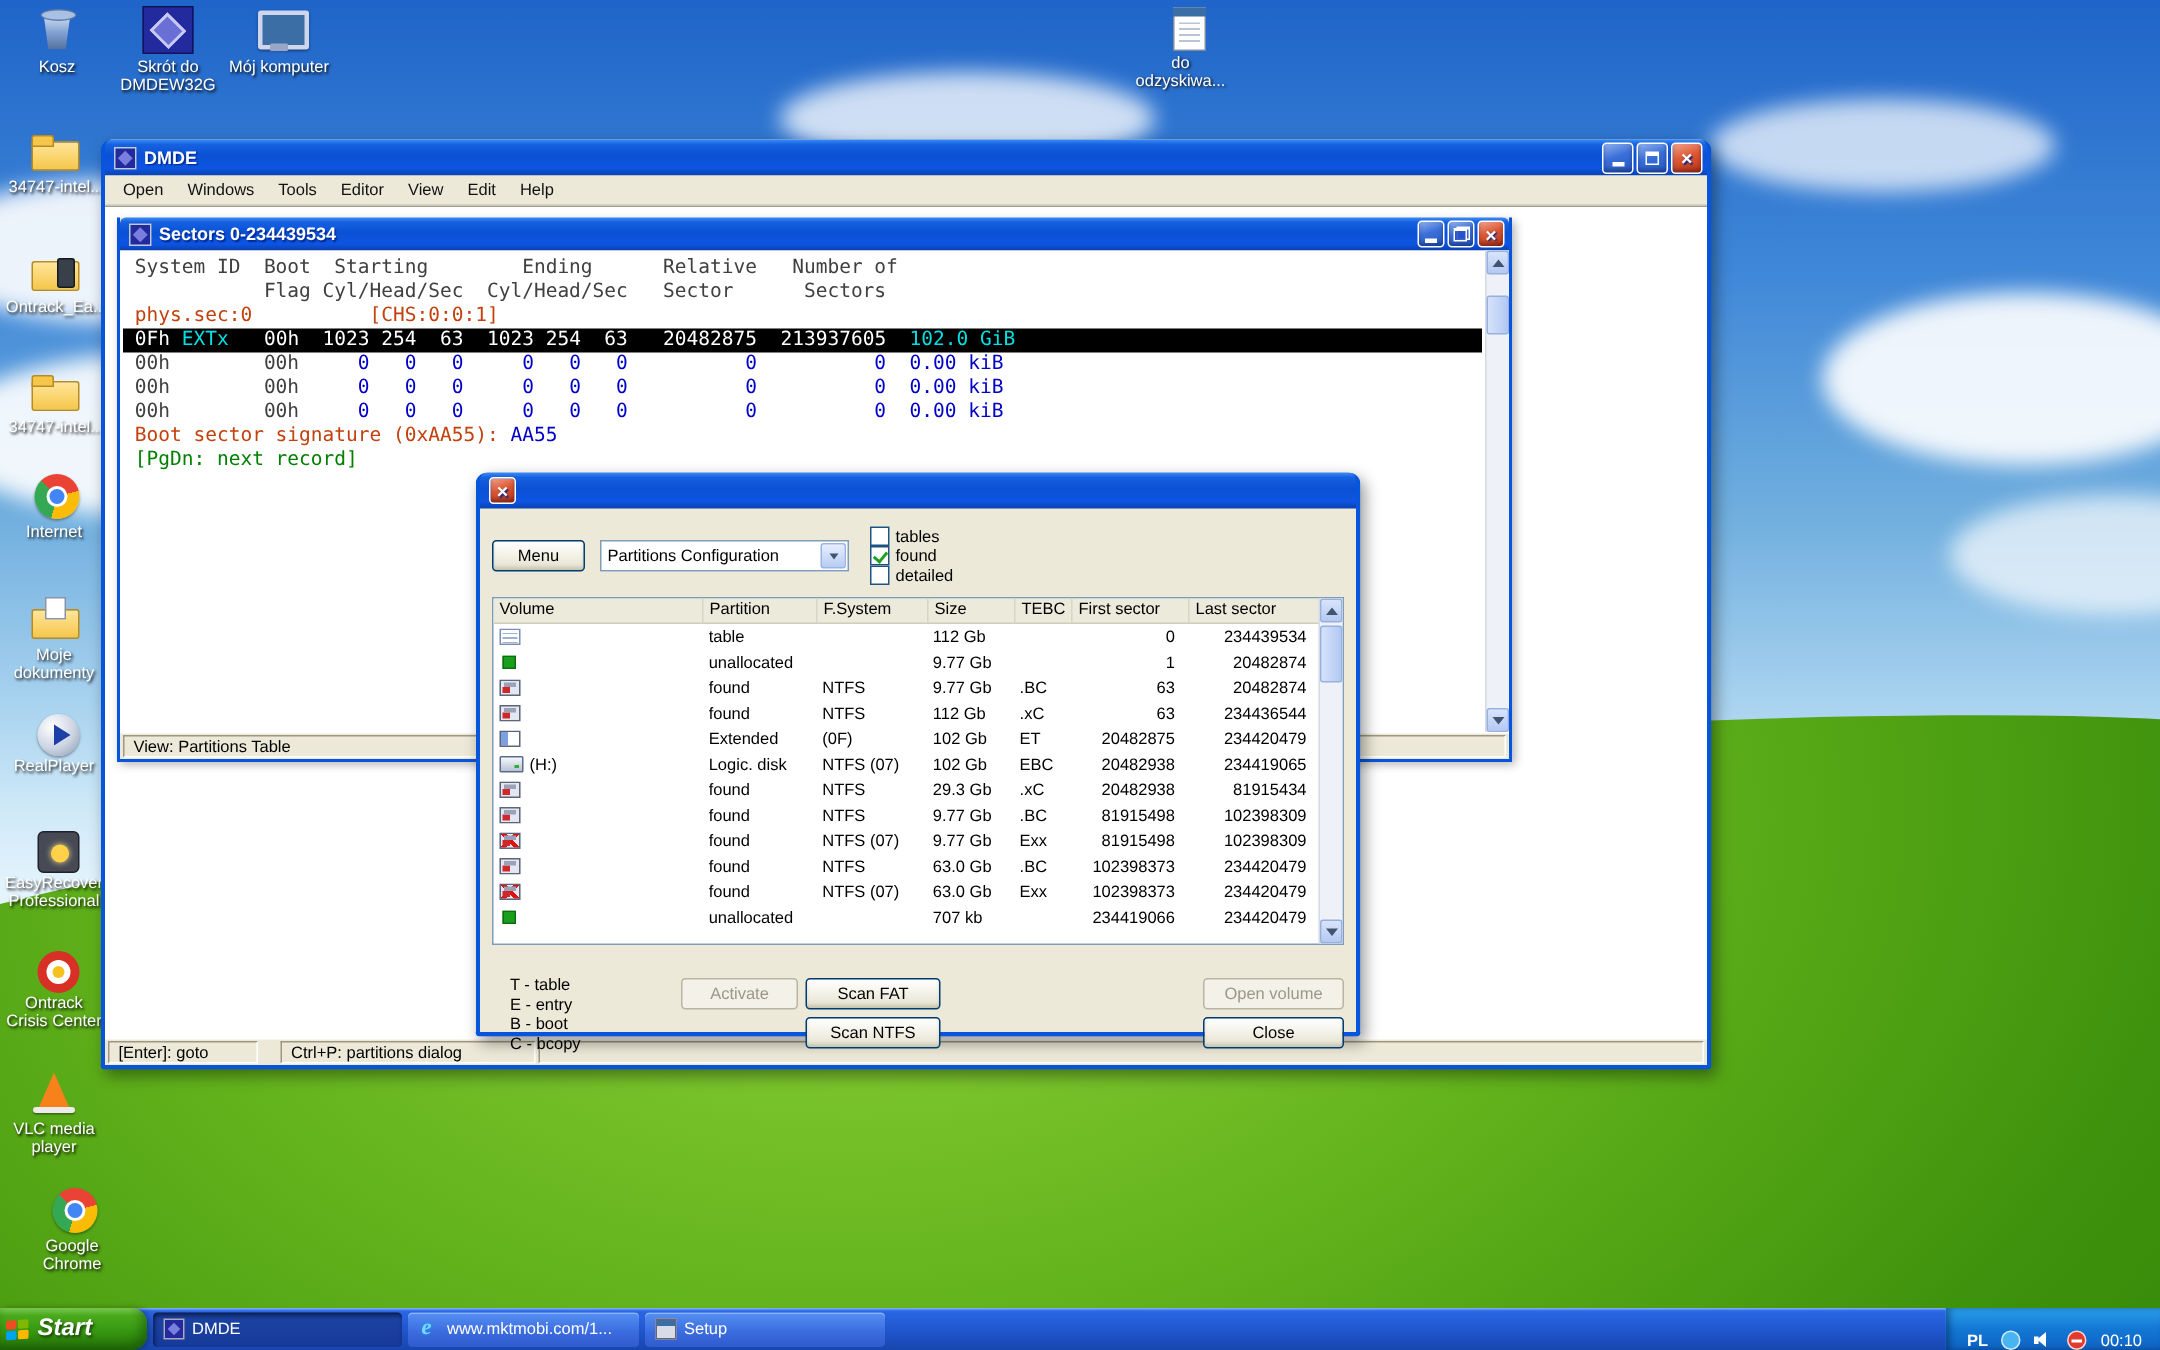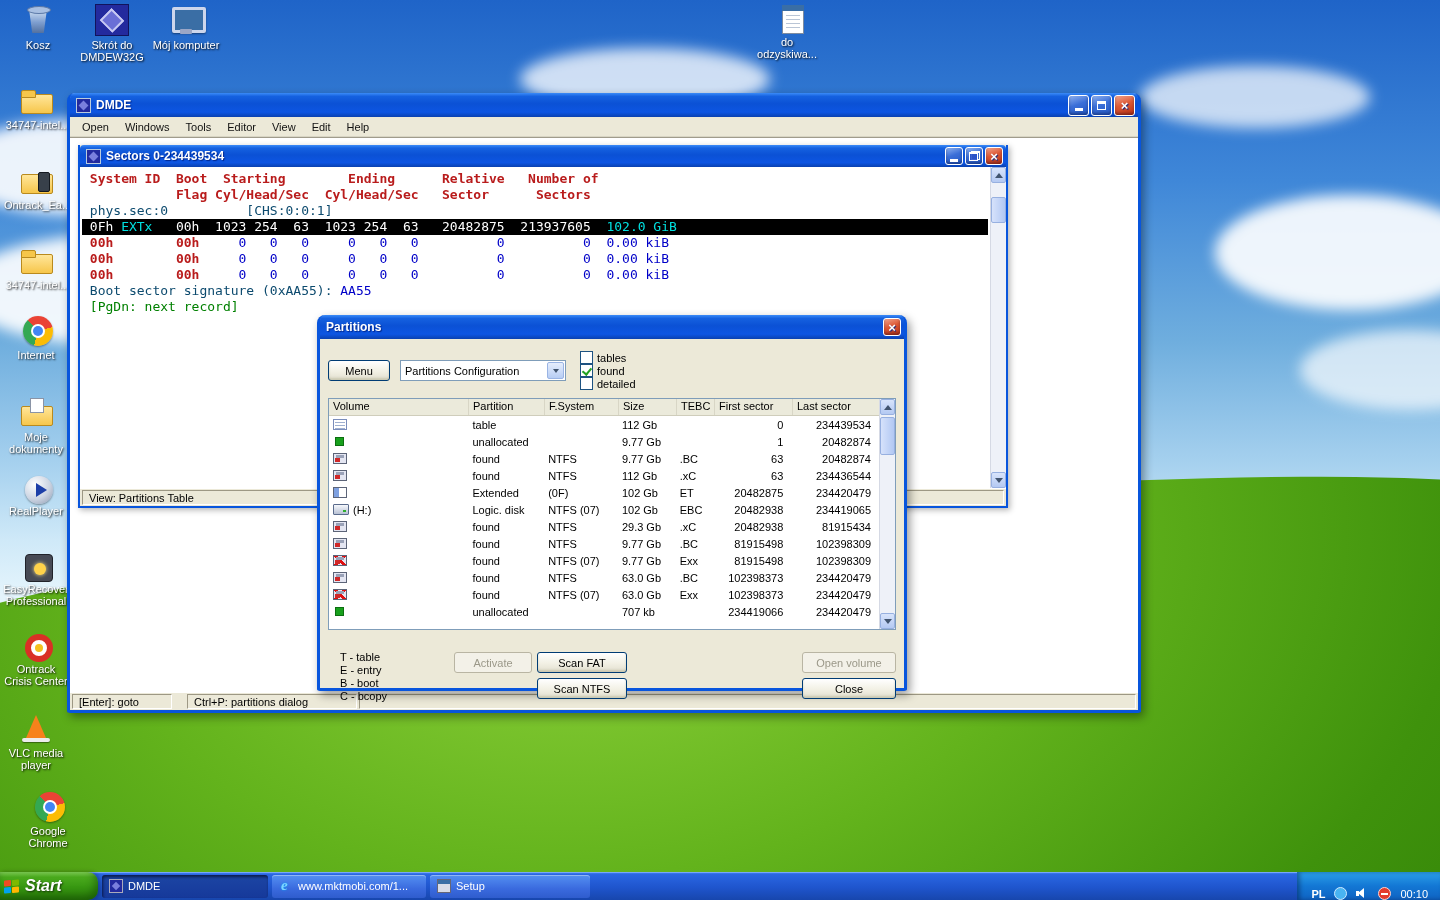--- a/index.html
+++ b/index.html
@@ -105,21 +105,21 @@
   #dmde-window{left:67px;top:93px;width:1074px;height:620px;z-index:2;}
   .mdi-area{flex:1;position:relative;background:#fff;border-top:1px solid #a09c8c;overflow:hidden;}
 
   
   #sectors-window{position:absolute;left:8px;top:7px;width:930px;height:363px;display:flex;flex-direction:column;
     border:2px solid #0855dd;border-top:none;background:#ece9d8;box-shadow:2px 2px 6px rgba(0,0,0,.3);}
   .sectors-body{flex:1;position:relative;background:#fff;overflow:hidden;}
   .sectors-text{position:absolute;left:2px;top:4px;right:18px;font-family:"DejaVu Sans Mono",monospace;font-size:13px;line-height:16px;}
   .sec-line{white-space:pre;height:16px;}
   .sec-line.sel{background:#000;}
-  .c-k{color:#b91c1c;font-weight:bold;}.c-b{color:#0000c8;}.c-t{color:#0c4a6e;}.c-g{color:#008000;}.c-w{color:#fff;}.c-cy{color:#00e0e0;}
+  .c-k{color:#404040;}.c-b{color:#0000c8;}.c-t{color:#c2410c;}.c-g{color:#008000;}.c-w{color:#fff;}.c-cy{color:#00e0e0;}
 
   
   .vscroll{position:absolute;right:0;top:0;bottom:0;width:16px;background:#eef1f8;border-left:1px solid #d5d9e4;}
   .sb-btn{position:absolute;left:0;right:0;height:16px;background:linear-gradient(180deg,#d8e4fb,#b4c9f2);border:1px solid #97b0e0;border-radius:2px;display:flex;align-items:center;justify-content:center;}
   .sb-btn.up{top:0;}
   .sb-btn.down{bottom:0;}
   .arr-up{border-left:4px solid transparent;border-right:4px solid transparent;border-bottom:5px solid #41546f;}
   .arr-down{border-left:4px solid transparent;border-right:4px solid transparent;border-top:5px solid #41546f;}
   .sb-thumb{position:absolute;left:0;right:0;background:linear-gradient(90deg,#d6e2fb,#b2c8f3);border:1px solid #97b0e0;border-radius:2px;}
 
@@ -351,21 +351,20 @@
 
     <div class="statusbar">
       <div class="pane" style="width:100px;">[Enter]: goto</div>
       <div class="pane" style="width:170px;margin-left:13px;">Ctrl+P: partitions dialog</div>
       <div class="pane fill"></div>
     </div>
   </div>
 
   <div class="xp-window" id="partitions-dialog">
     <div class="titlebar">
-      <span class="title-text">Partitions</span>
       <span class="tb-btns">
         <span class="tb-btn sm close">
             <span class="g-x">×</span>
           </span>
       </span>
     </div>
     <div class="dlg-body">
       <div class="dlg-toolbar">
         <button class="xp-btn" id="menu-btn">Menu</button>
         <div class="combo">

